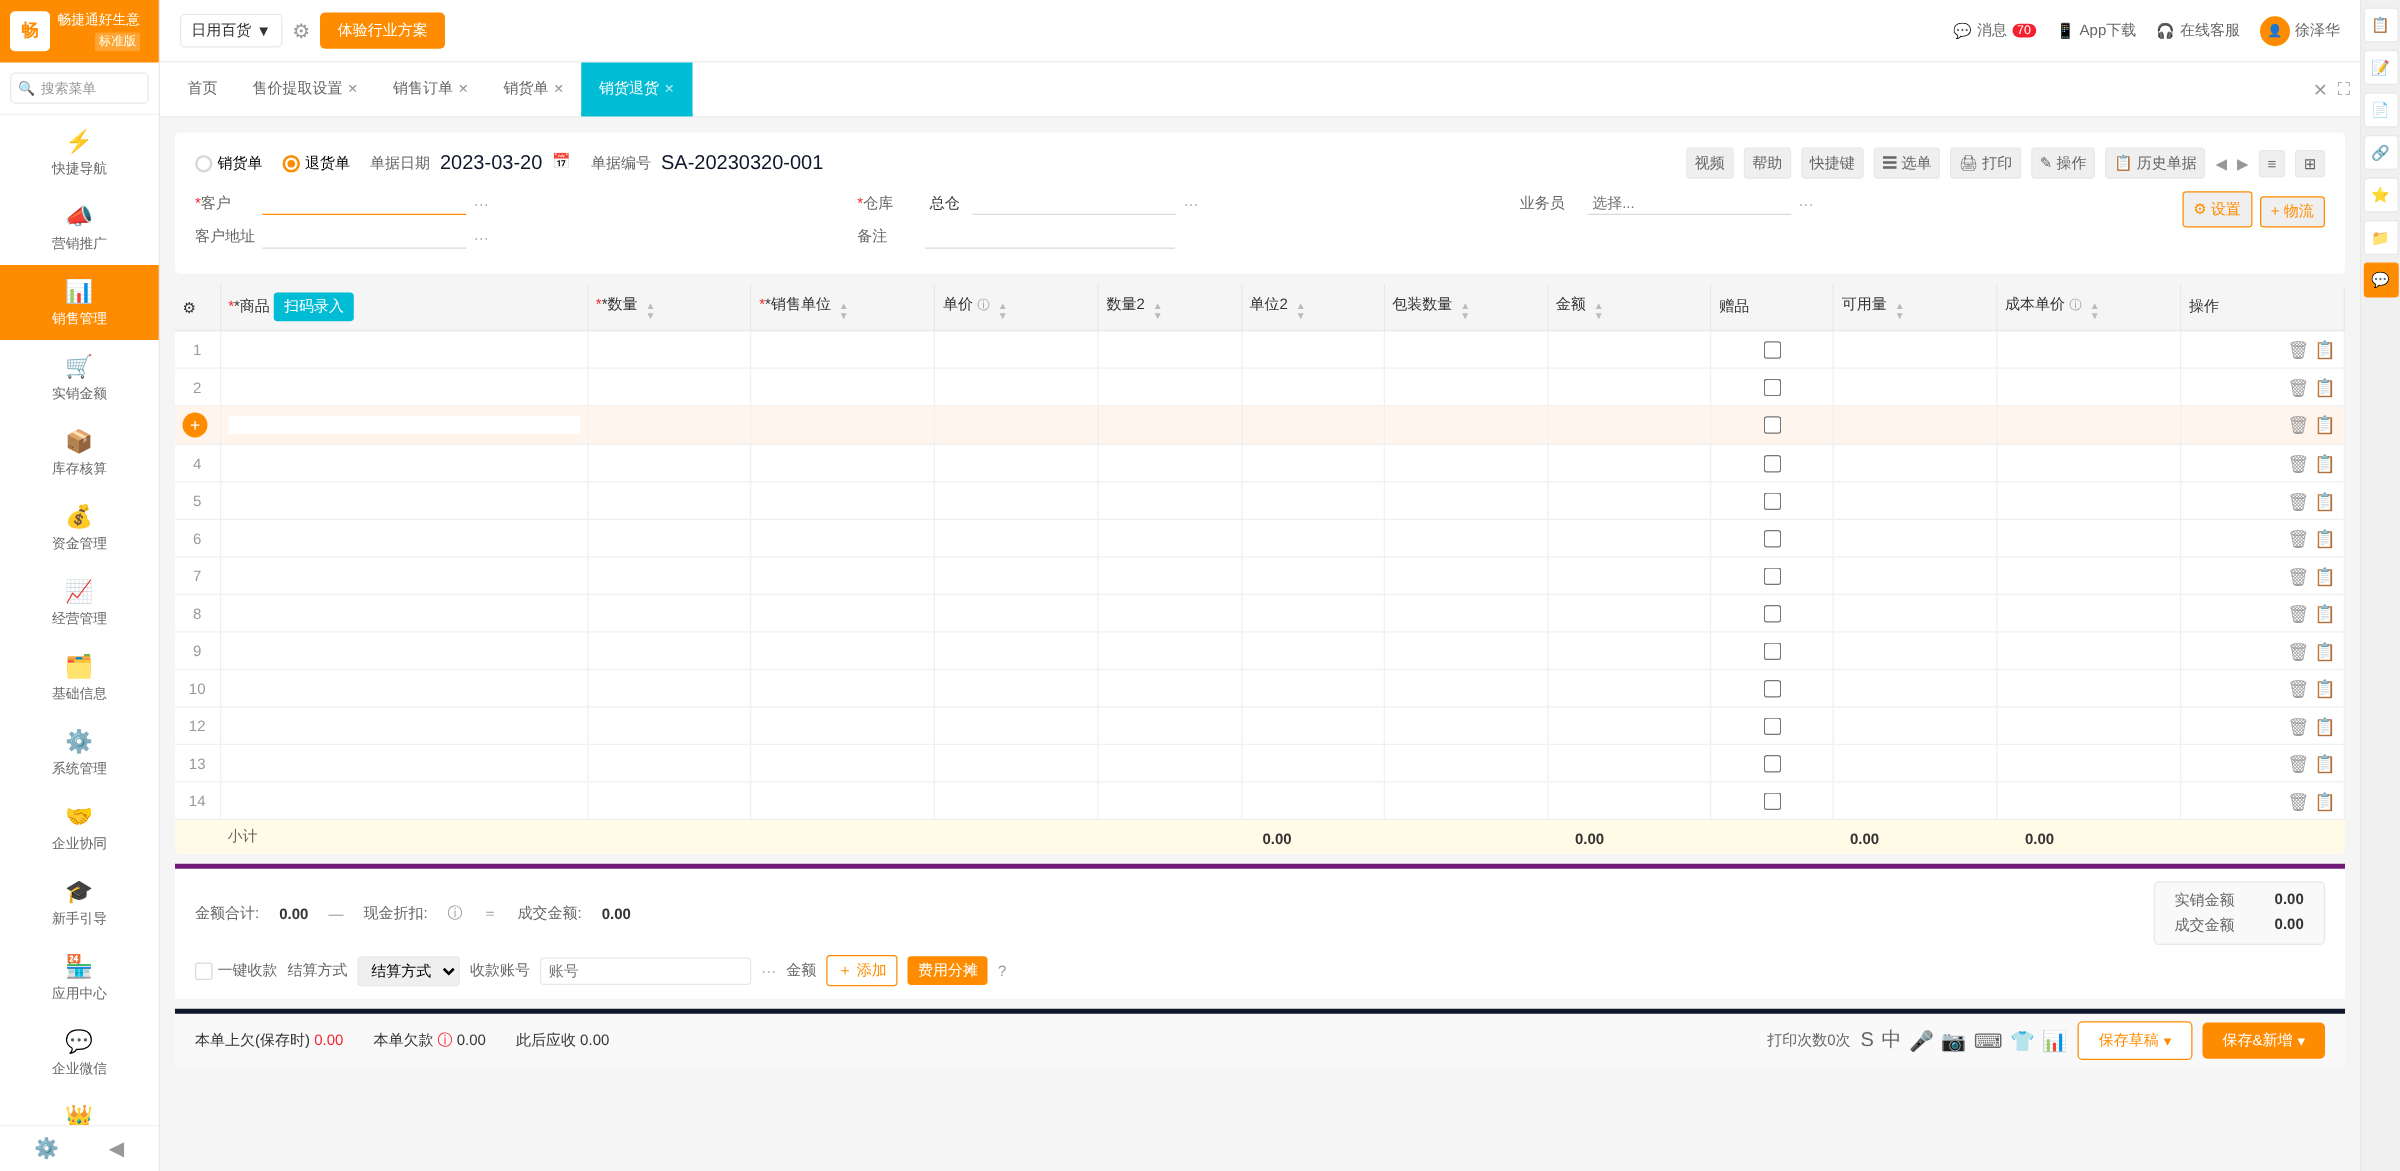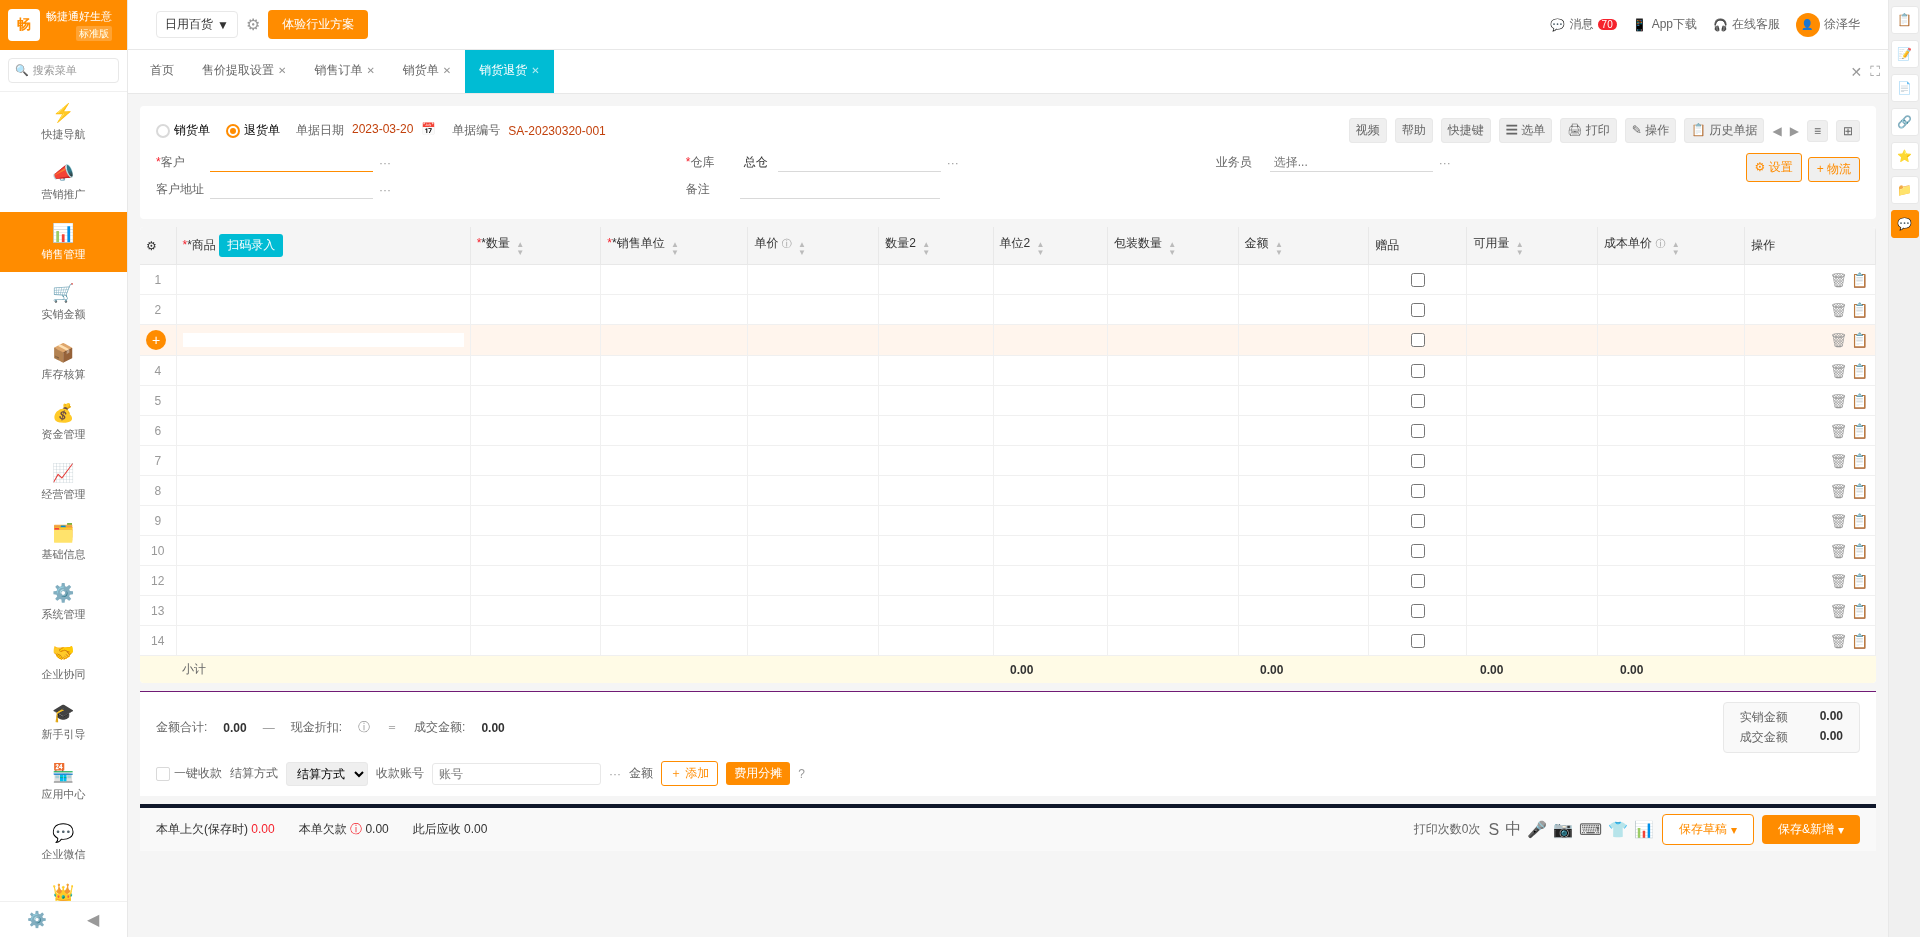--- a/index.html
+++ b/index.html
@@ -17,21 +17,21 @@
     .sidebar-item { display: flex; flex-direction: column; align-items: center; padding: 10px 4px; cursor: pointer; color: #666; font-size: 11px; gap: 3px; }
     .sidebar-item.active { background: #ff8c00; color: #fff; }
     .sidebar-item .icon { font-size: 18px; }
     .sidebar-bottom { padding: 8px; display: flex; justify-content: space-around; border-top: 1px solid #f0f0f0; }
     .sidebar-bottom-btn { background: none; border: none; cursor: pointer; font-size: 16px; color: #999; }
 
     
     .main { flex: 1; display: flex; flex-direction: column; overflow: hidden; }
 
     
-    .topbar { height: 50px; background: #fff; display: flex; align-items: center; padding: 0 28px; gap: 12px; border-bottom: 1px solid #e8e8e8; flex-shrink: 0; }
+    .topbar { height: 50px; background: #fff; display: flex; align-items: center; padding: 0 16px; gap: 12px; border-bottom: 1px solid #e8e8e8; flex-shrink: 0; }
     .topbar-left { display: flex; align-items: center; gap: 8px; flex: 1; }
     .topbar-select { border: 1px solid #e8e8e8; border-radius: 4px; padding: 4px 8px; font-size: 12px; background: #fff; color: #333; cursor: pointer; display: flex; align-items: center; gap: 4px; }
     .topbar-gear { color: #999; font-size: 16px; cursor: pointer; }
     .topbar-trial-btn { background: #ff8c00; color: #fff; border: none; border-radius: 4px; padding: 6px 14px; font-size: 12px; cursor: pointer; }
     .topbar-right { display: flex; align-items: center; gap: 16px; }
     .topbar-msg { display: flex; align-items: center; gap: 4px; color: #666; font-size: 12px; cursor: pointer; position: relative; }
     .topbar-badge { background: #f5222d; color: #fff; border-radius: 10px; font-size: 10px; padding: 0 4px; min-width: 16px; text-align: center; }
     .topbar-app { display: flex; align-items: center; gap: 4px; color: #666; font-size: 12px; cursor: pointer; }
     .topbar-service { display: flex; align-items: center; gap: 4px; color: #666; font-size: 12px; cursor: pointer; }
     .topbar-user { display: flex; align-items: center; gap: 4px; color: #666; font-size: 12px; cursor: pointer; }
@@ -50,21 +50,21 @@
 
     
     .form-card { background: #fff; border-radius: 4px; padding: 12px 16px; }
     .form-header { display: flex; align-items: center; gap: 16px; margin-bottom: 10px; }
     .form-header-right { margin-left: auto; display: flex; align-items: center; gap: 8px; }
     .radio-group { display: flex; gap: 16px; align-items: center; }
     .radio-item { display: flex; align-items: center; gap: 4px; cursor: pointer; font-size: 12px; }
     .radio-btn { width: 14px; height: 14px; border-radius: 50%; border: 2px solid #d9d9d9; display: flex; align-items: center; justify-content: center; }
     .radio-btn.checked { border-color: #ff8c00; }
     .radio-btn.checked::after { content: ''; width: 6px; height: 6px; border-radius: 50%; background: #ff8c00; }
-    .form-value { color: #c2410c; font-size: 12px; }
+    .form-value { color: #0f172a; font-size: 16px; }
     .form-dots { color: #999; font-size: 12px; cursor: pointer; }
     .header-action-btn { display: flex; align-items: center; gap: 3px; font-size: 12px; color: #666; cursor: pointer; padding: 3px 6px; border: 1px solid #e8e8e8; border-radius: 3px; }
     .set-btn { display: flex; align-items: center; gap: 3px; font-size: 12px; color: #ff8c00; cursor: pointer; border: 1px solid #ff8c00; border-radius: 3px; padding: 3px 8px; }
     .add-btn { display: flex; align-items: center; gap: 3px; font-size: 12px; color: #ff8c00; cursor: pointer; border: 1px solid #ff8c00; border-radius: 3px; padding: 3px 8px; margin-top: 4px; }
 
     
     .form-row { display: flex; gap: 24px; align-items: center; margin-bottom: 8px; }
     .form-col { display: flex; align-items: center; gap: 6px; }
     .form-col-label { color: #666; font-size: 12px; min-width: 48px; }
     .form-col-required::before { content: '*'; color: #f5222d; }
@@ -76,35 +76,35 @@
     .scan-btn { background: #00bcd4; color: #fff; border: none; border-radius: 3px; padding: 3px 8px; font-size: 12px; cursor: pointer; }
     .add-row-btn { width: 20px; height: 20px; background: #ff8c00; color: #fff; border: none; border-radius: 50%; font-size: 14px; cursor: pointer; display: flex; align-items: center; justify-content: center; }
 
     table { width: 100%; border-collapse: collapse; font-size: 12px; }
     thead tr { background: #f5f5f5; }
     thead th { padding: 7px 6px; text-align: left; color: #333; font-weight: normal; border-right: 1px solid #e8e8e8; border-bottom: 1px solid #e8e8e8; white-space: nowrap; font-size: 12px; }
     tbody tr { border-bottom: 1px solid #f0f0f0; }
     tbody tr.highlight { background: #fff5ed; }
     tbody td { padding: 5px 6px; color: #333; border-right: 1px solid #f0f0f0; height: 30px; }
     tbody td.num { color: #999; text-align: center; }
-    .table-footer { background: #fffbe6; display: flex; align-items: center; padding: 5px 6px; }
+    .table-footer { background: #fffbe6; display: flex; align-items: flex-end; padding: 5px 6px; }
     .footer-label { color: #666; font-size: 12px; margin-right: 12px; }
     .footer-val { color: #333; font-size: 12px; font-weight: bold; }
 
     .checkbox-cell { display: flex; align-items: center; justify-content: center; }
     .checkbox { width: 14px; height: 14px; border: 1px solid #d9d9d9; border-radius: 2px; }
 
     .action-cell { display: flex; gap: 4px; justify-content: flex-end; }
     .action-icon { color: #999; cursor: pointer; font-size: 14px; }
 
     .col-sort { display: inline-flex; flex-direction: column; margin-left: 3px; cursor: pointer; }
     .col-sort span { font-size: 8px; line-height: 1; color: #bbb; }
 
     
-    .bottom-bar { background: #fff; padding: 10px 16px; border-top: 1px solid #701a75; flex-shrink: 0; }
+    .bottom-bar { background: #fff; padding: 10px 16px; border-top: 4px solid #701a75; flex-shrink: 0; }
     .bottom-row1 { display: flex; align-items: center; gap: 16px; margin-bottom: 8px; }
     .bottom-label { color: #666; font-size: 12px; }
     .bottom-value { color: #333; font-size: 12px; font-weight: bold; }
     .bottom-divider { color: #999; }
     .bottom-row2 { display: flex; align-items: center; gap: 8px; }
     .bottom-checkbox { display: flex; align-items: center; gap: 4px; font-size: 12px; color: #666; }
     .bottom-input { border: 1px solid #e8e8e8; border-radius: 3px; padding: 3px 6px; font-size: 12px; }
     .add-fee-btn { background: none; border: 1px solid #ff8c00; color: #ff8c00; border-radius: 3px; padding: 3px 8px; font-size: 12px; cursor: pointer; }
     .fee-split-btn { background: #ff8c00; color: #fff; border: none; border-radius: 3px; padding: 3px 8px; font-size: 12px; cursor: pointer; }
     .question-icon { color: #999; font-size: 12px; cursor: pointer; }

